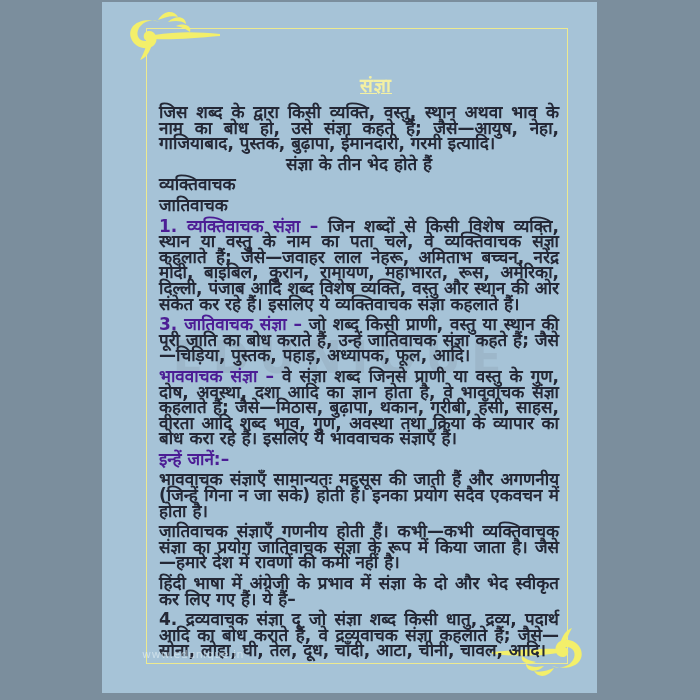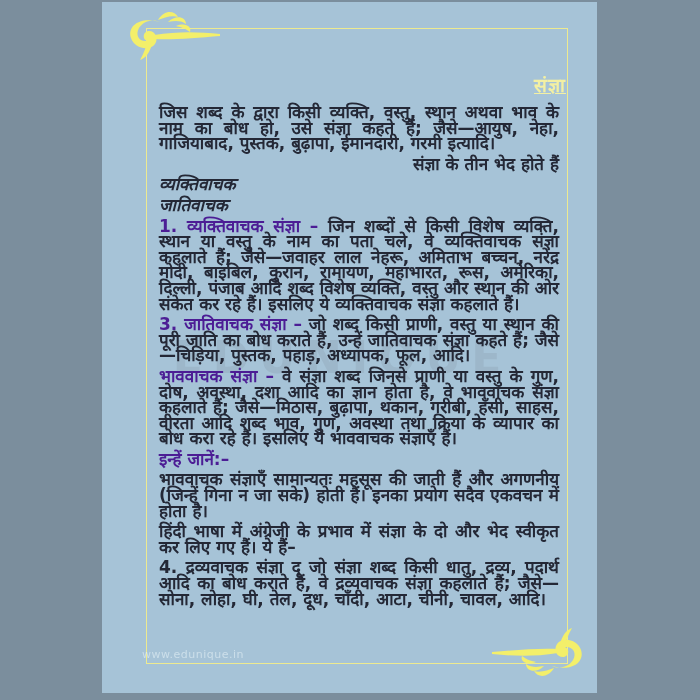--- a/index.html
+++ b/index.html
@@ -13,32 +13,33 @@
     background:#a6c3d7;
   }
   .border-rect{
     position:absolute;left:44px;top:26px;width:420px;height:634px;
     border:1.5px solid #edea90;
   }
   .flourish{position:absolute;width:96px;height:52px;}
   .f-tl{left:22px;top:6px;}
   .f-br{left:390px;top:626px;transform:rotate(180deg);}
   .page-title{
-    position:absolute;left:44px;top:70px;width:420px;text-align:right;
+    position:absolute;left:44px;top:70px;width:420px;text-align:center;
     color:#f3f0a3;font-size:19px;font-weight:bold;text-decoration:underline;
     letter-spacing:1px;
+    padding-left:20px;
   }
   .content{
     position:absolute;left:57px;top:103px;width:400px;
     color:#242836;font-size:17px;line-height:15.6px;font-weight:600;
   }
   .content p{margin:0 0 5px 0;text-align:justify;}
-  .content p.nojust{text-align:right;}
+  .content p.nojust{text-align:center;}
   .yellow{color:#4c1d95;}
-  .type-line{margin:3px 0 7px 0;text-align:left;font-style:italic;}
+  .type-line{margin:3px 0 7px 0;text-align:left;}
   .extra-line{margin:2px 0 7px 0;text-align:left;}
   .know-head{margin:2px 0 6px 0;text-align:left;font-weight:bold;}
   .wm-center{
     position:absolute;left:30px;top:330px;width:420px;text-align:center;
     font-size:44px;font-weight:bold;letter-spacing:10px;
     color:rgba(80,80,90,0.10);pointer-events:none;
   }
   .wm-footer{
     position:absolute;left:40px;top:646px;
     font-size:11px;color:rgba(235,245,250,0.55);letter-spacing:0.5px;
@@ -87,20 +88,21 @@
 
     <p><span class="yellow">1. व्यक्तिवाचक संज्ञा –</span> <span>जिन शब्दों से किसी विशेष व्यक्ति, स्थान या वस्तु के नाम का पता चले, वे व्यक्तिवाचक संज्ञा कहलाते हैं; जैसे—जवाहर लाल नेहरू, अमिताभ बच्चन, नरेंद्र मोदी, बाइबिल, कुरान, रामायण, महाभारत, रूस, अमेरिका, दिल्ली, पंजाब आदि शब्द विशेष व्यक्ति, वस्तु और स्थान की ओर संकेत कर रहे हैं। इसलिए ये व्यक्तिवाचक संज्ञा कहलाते हैं।</span></p>
 
     <p><span class="yellow">3. जातिवाचक संज्ञा –</span> <span>जो शब्द किसी प्राणी, वस्तु या स्थान की पूरी जाति का बोध कराते हैं, उन्हें जातिवाचक संज्ञा कहते हैं; जैसे—चिड़िया, पुस्तक, पहाड़, अध्यापक, फूल, आदि।</span></p>
 
     <p><span class="yellow">भाववाचक संज्ञा –</span> <span>वे संज्ञा शब्द जिनसे प्राणी या वस्तु के गुण, दोष, अवस्था, दशा आदि का ज्ञान होता है, वे भाववाचक संज्ञा कहलाते हैं; जैसे—मिठास, बुढ़ापा, थकान, गरीबी, हँसी, साहस, वीरता आदि शब्द भाव, गुण, अवस्था तथा क्रिया के व्यापार का बोध करा रहे हैं। इसलिए ये भाववाचक संज्ञाएँ हैं।</span></p>
 
     <p class="yellow know-head">इन्हें जानें:–</p>
 
     <p>भाववाचक संज्ञाएँ सामान्यतः महसूस की जाती हैं और अगणनीय (जिन्हें गिना न जा सके) होती हैं। इनका प्रयोग सदैव एकवचन में होता है।</p>
+    <p>जातिवाचक संज्ञाएँ गणनीय होती हैं। कभी—कभी व्यक्तिवाचक संज्ञा का प्रयोग जातिवाचक संज्ञा के रूप में किया जाता है। जैसे—हमारे देश में रावणों की कमी नहीं है।</p>
     <p>हिंदी भाषा में अंग्रेजी के प्रभाव में संज्ञा के दो और भेद स्वीकृत कर लिए गए हैं। ये हैं–</p>
 
 
     <p>4. द्रव्यवाचक संज्ञा दृ जो संज्ञा शब्द किसी धातु, द्रव्य, पदार्थ आदि का बोध कराते हैं, वे द्रव्यवाचक संज्ञा कहलाते हैं; जैसे—सोना, लोहा, घी, तेल, दूध, चाँदी, आटा, चीनी, चावल, आदि।</p>
 
   </div>
 
   <div class="wm-footer">www.edunique.in</div>
 
 </div>

